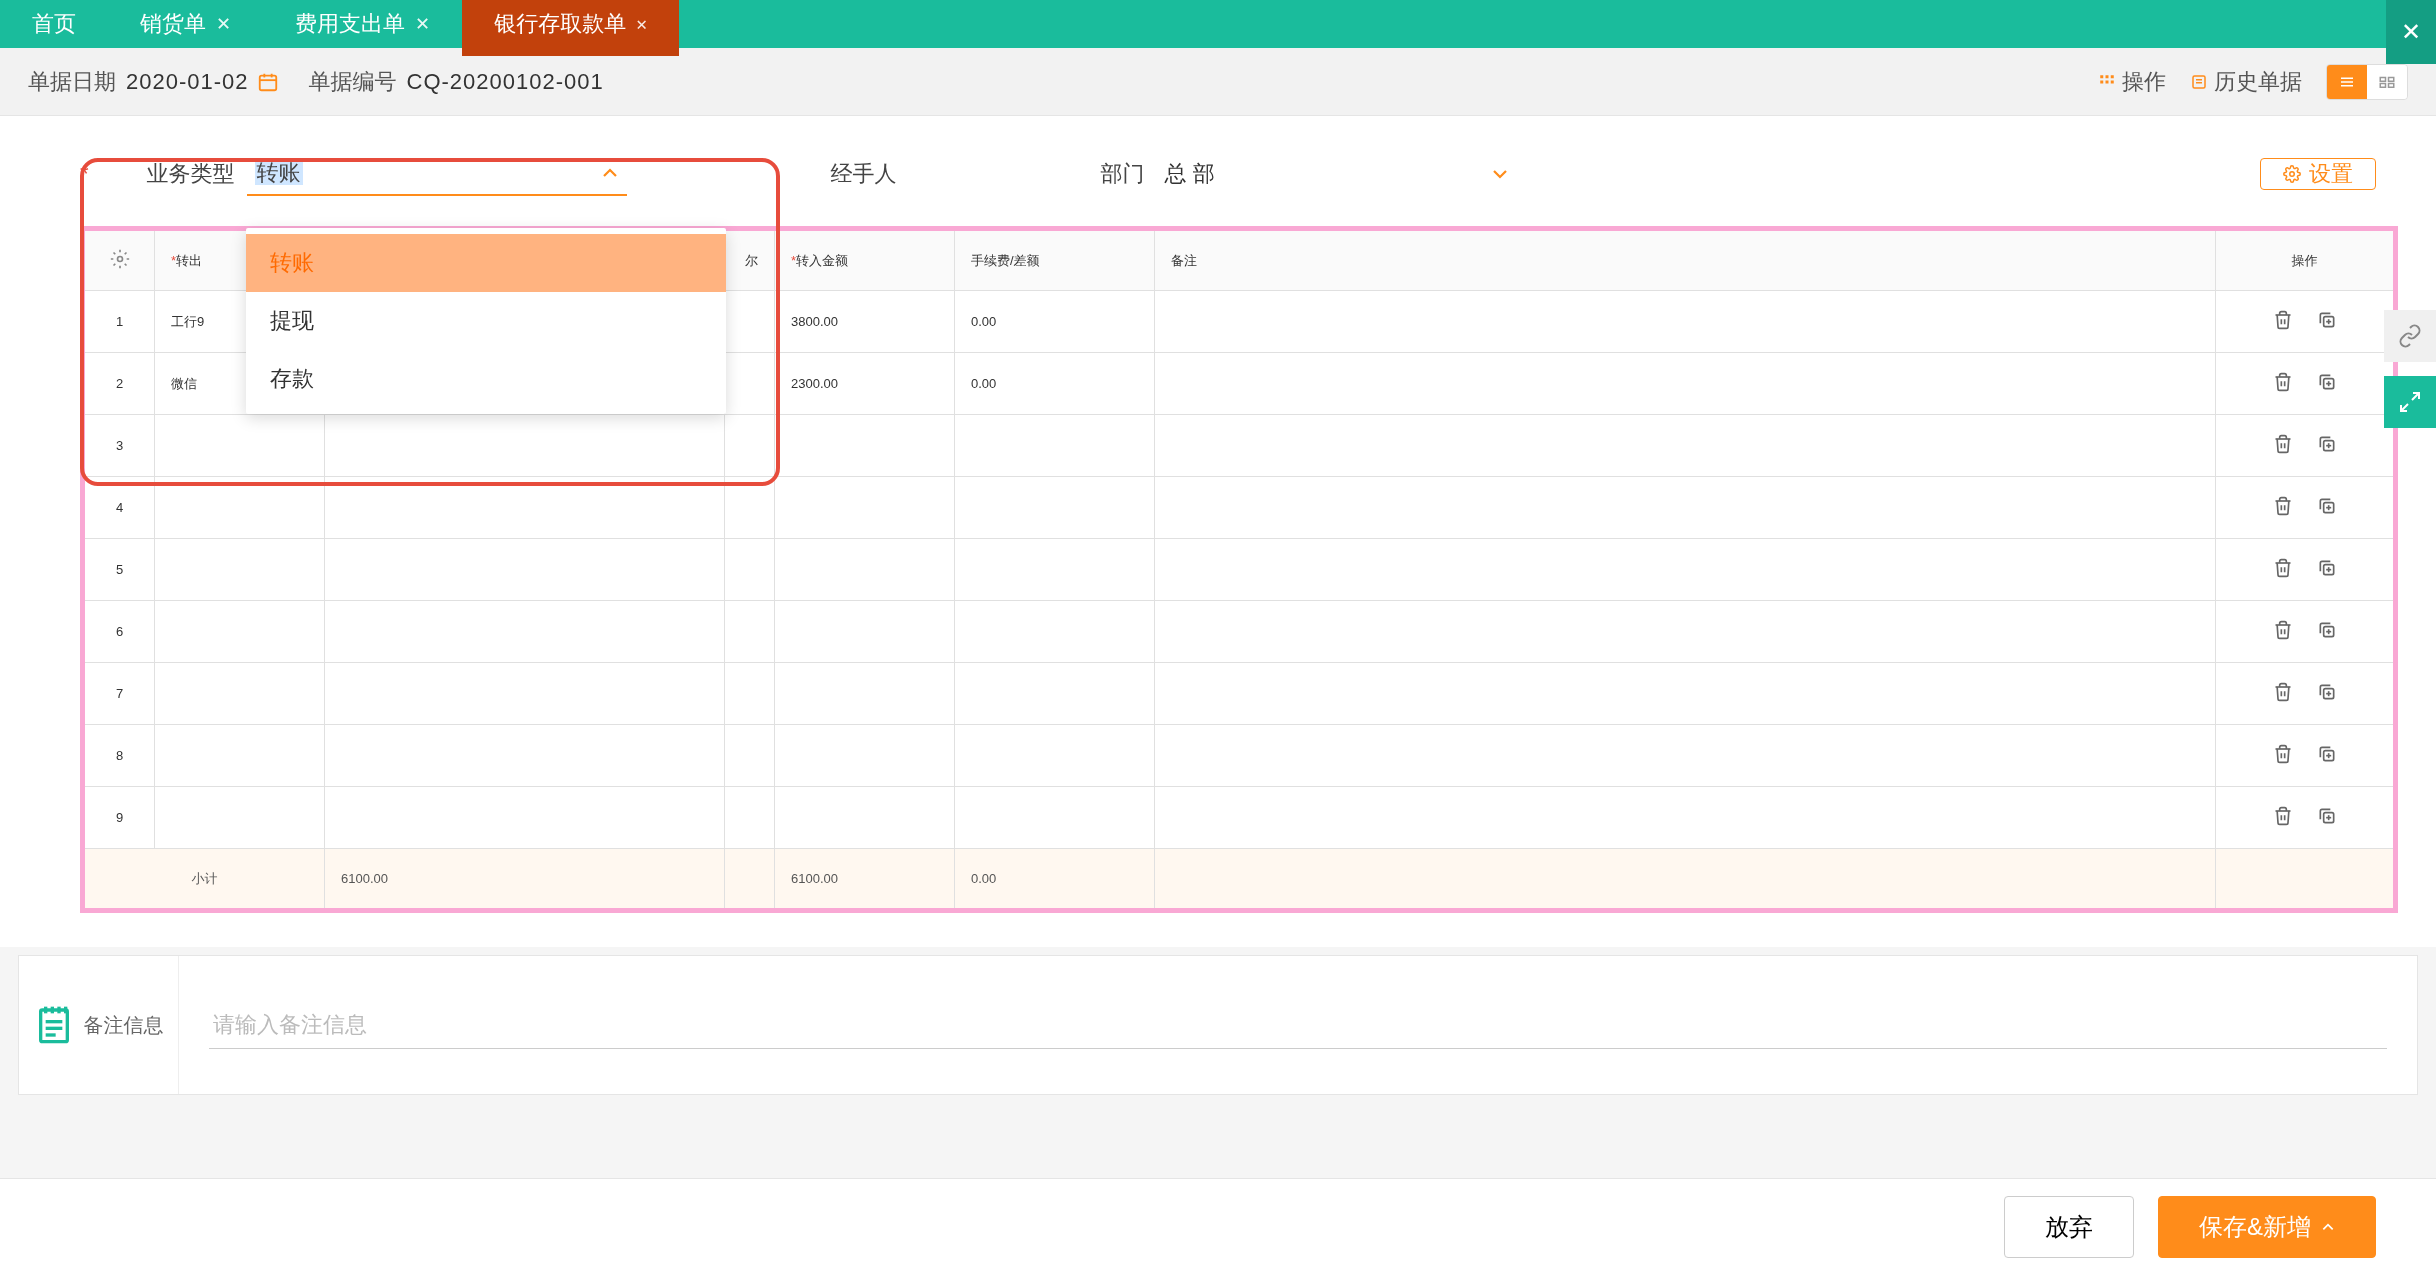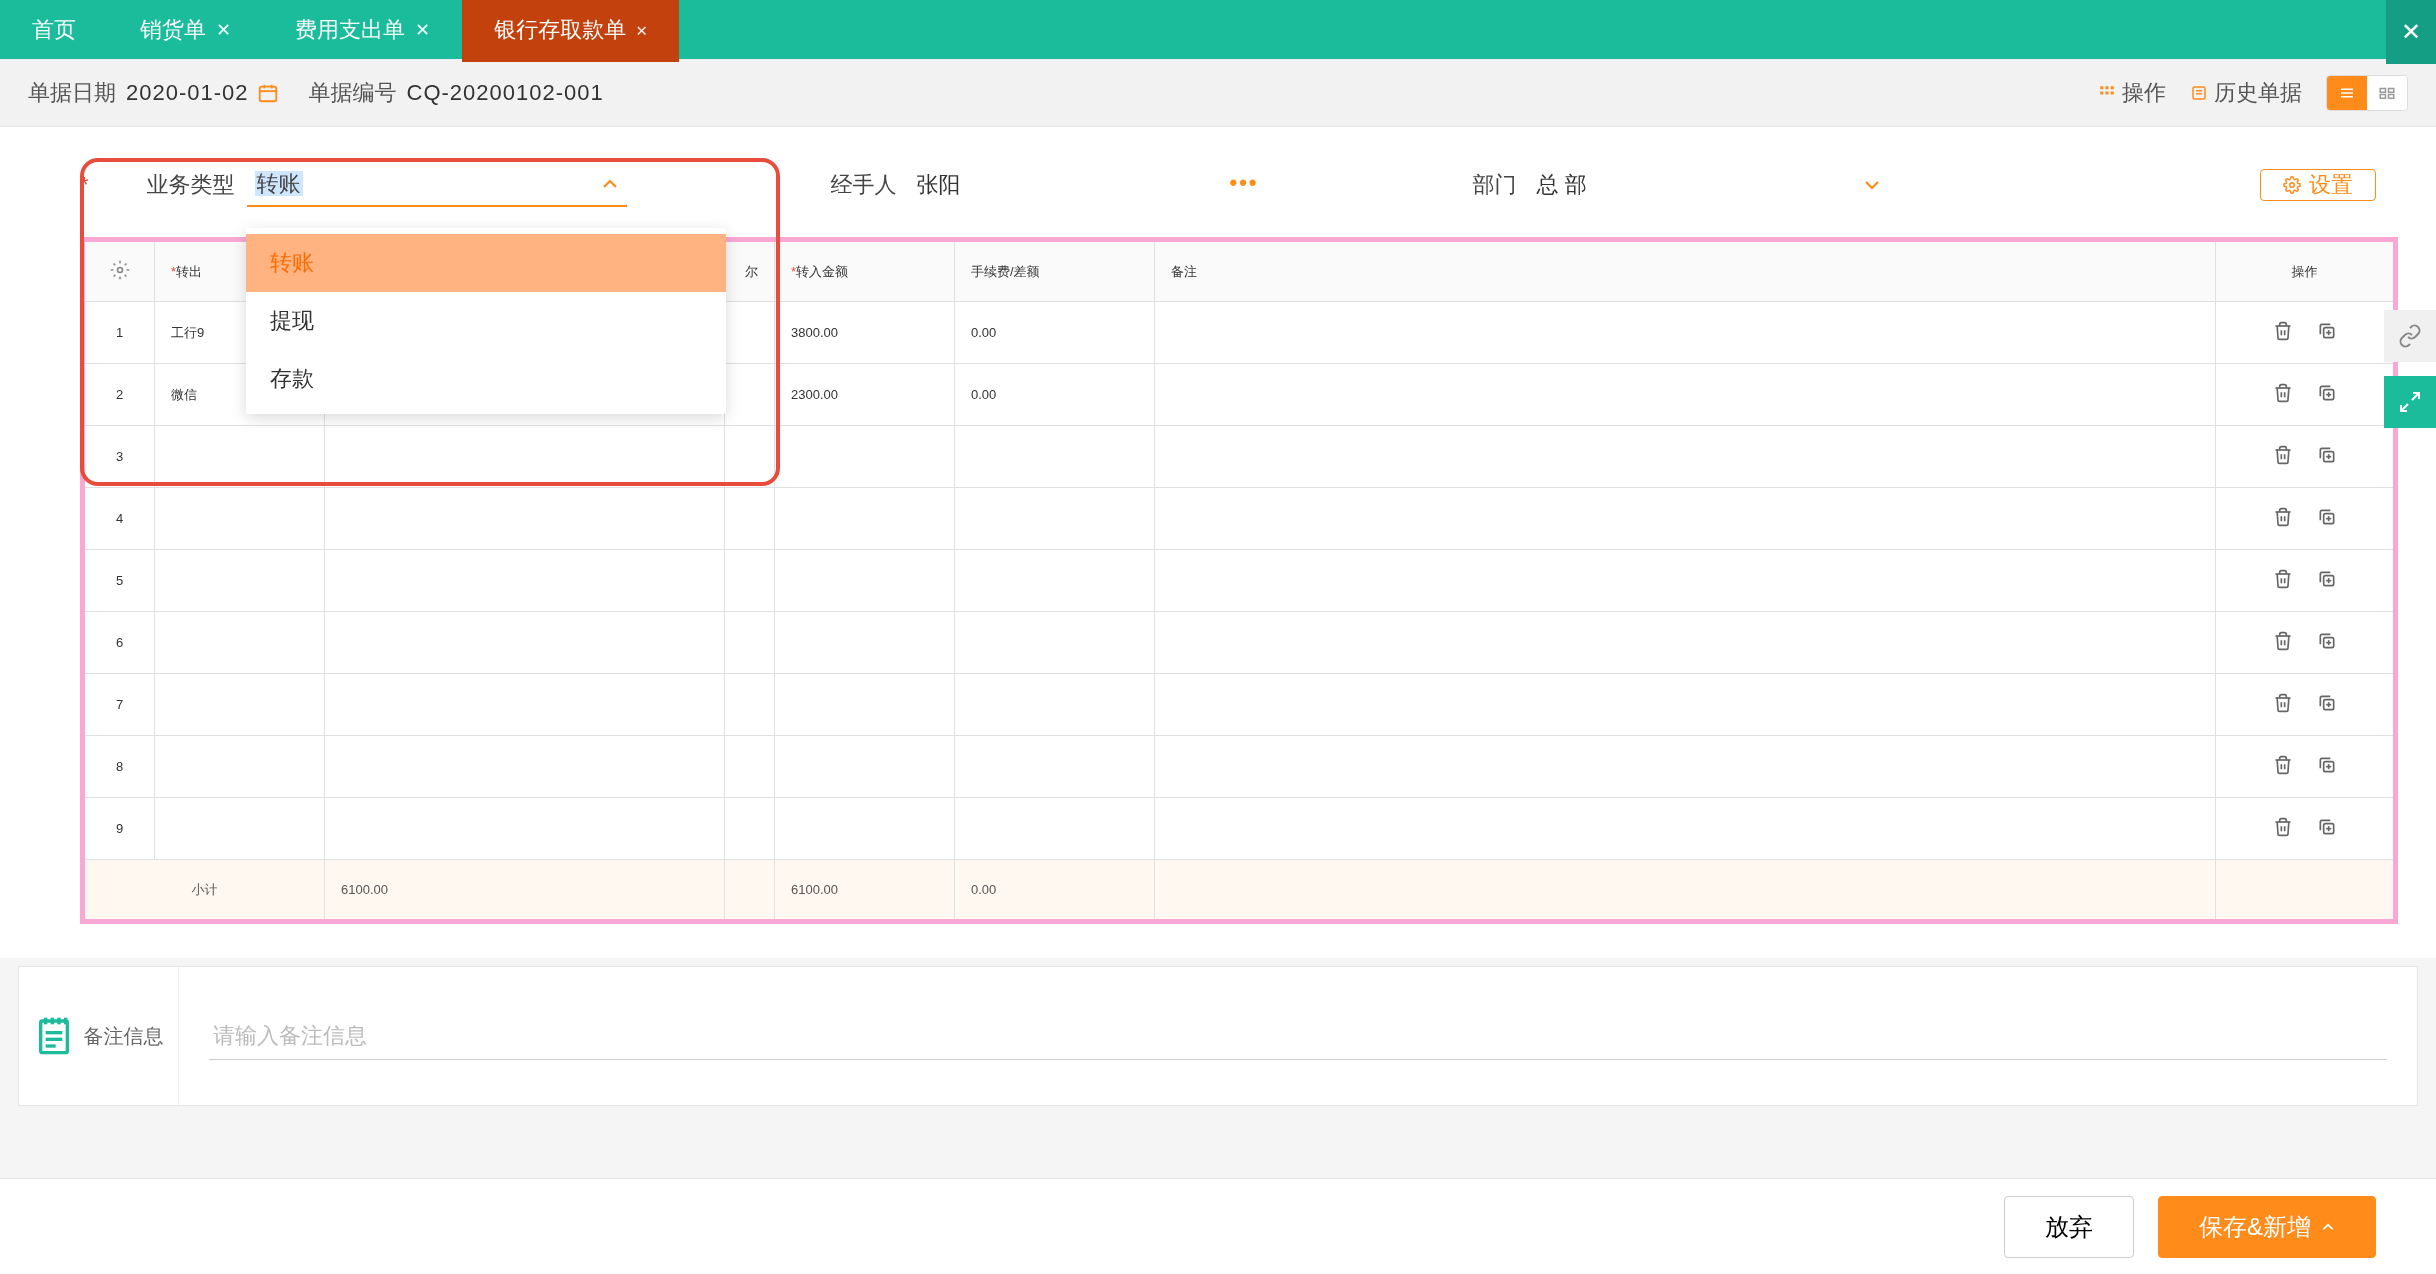--- a/index.html
+++ b/index.html
@@ -10,21 +10,21 @@
   background: #f5f5f5;
   width: 2436px;
   height: 1274px;
   position: relative;
   overflow: hidden;
 }
 
 
 .tab-bar {
   background: #1abc9c;
-  height: 59px;
+  height: 48px;
   display: flex;
   align-items: center;
   position: relative;
 }
 .tab {
   height: 64px;
   padding: 0 32px;
   display: flex;
   align-items: center;
   color: #fff;
@@ -374,24 +374,20 @@
         <span class="chev">
           <svg width="18" height="12" viewBox="0 0 24 14" fill="none" stroke="currentColor" stroke-width="3">
               <polyline points="4,11 12,3 20,11"></polyline>
             </svg>
         </span>
       </div>
     </div>
 
     <div class="filter-item" style="margin-left:100px;">
       <span class="flabel">经手人</span>
-      <div class="fvalue plain">
-        <span>张阳</span>
-        <span class="dots">•••</span>
-      </div>
     </div>
 
     <div class="filter-item" style="margin-left:100px;">
       <span class="flabel">部门</span>
       <div class="fvalue plain">
         <span>总 部</span>
         <span class="chev" style="color:#ff8c1a;">
           <svg width="18" height="12" viewBox="0 0 24 14" fill="none" stroke="currentColor" stroke-width="3">
               <polyline points="4,3 12,11 20,3"></polyline>
             </svg>

